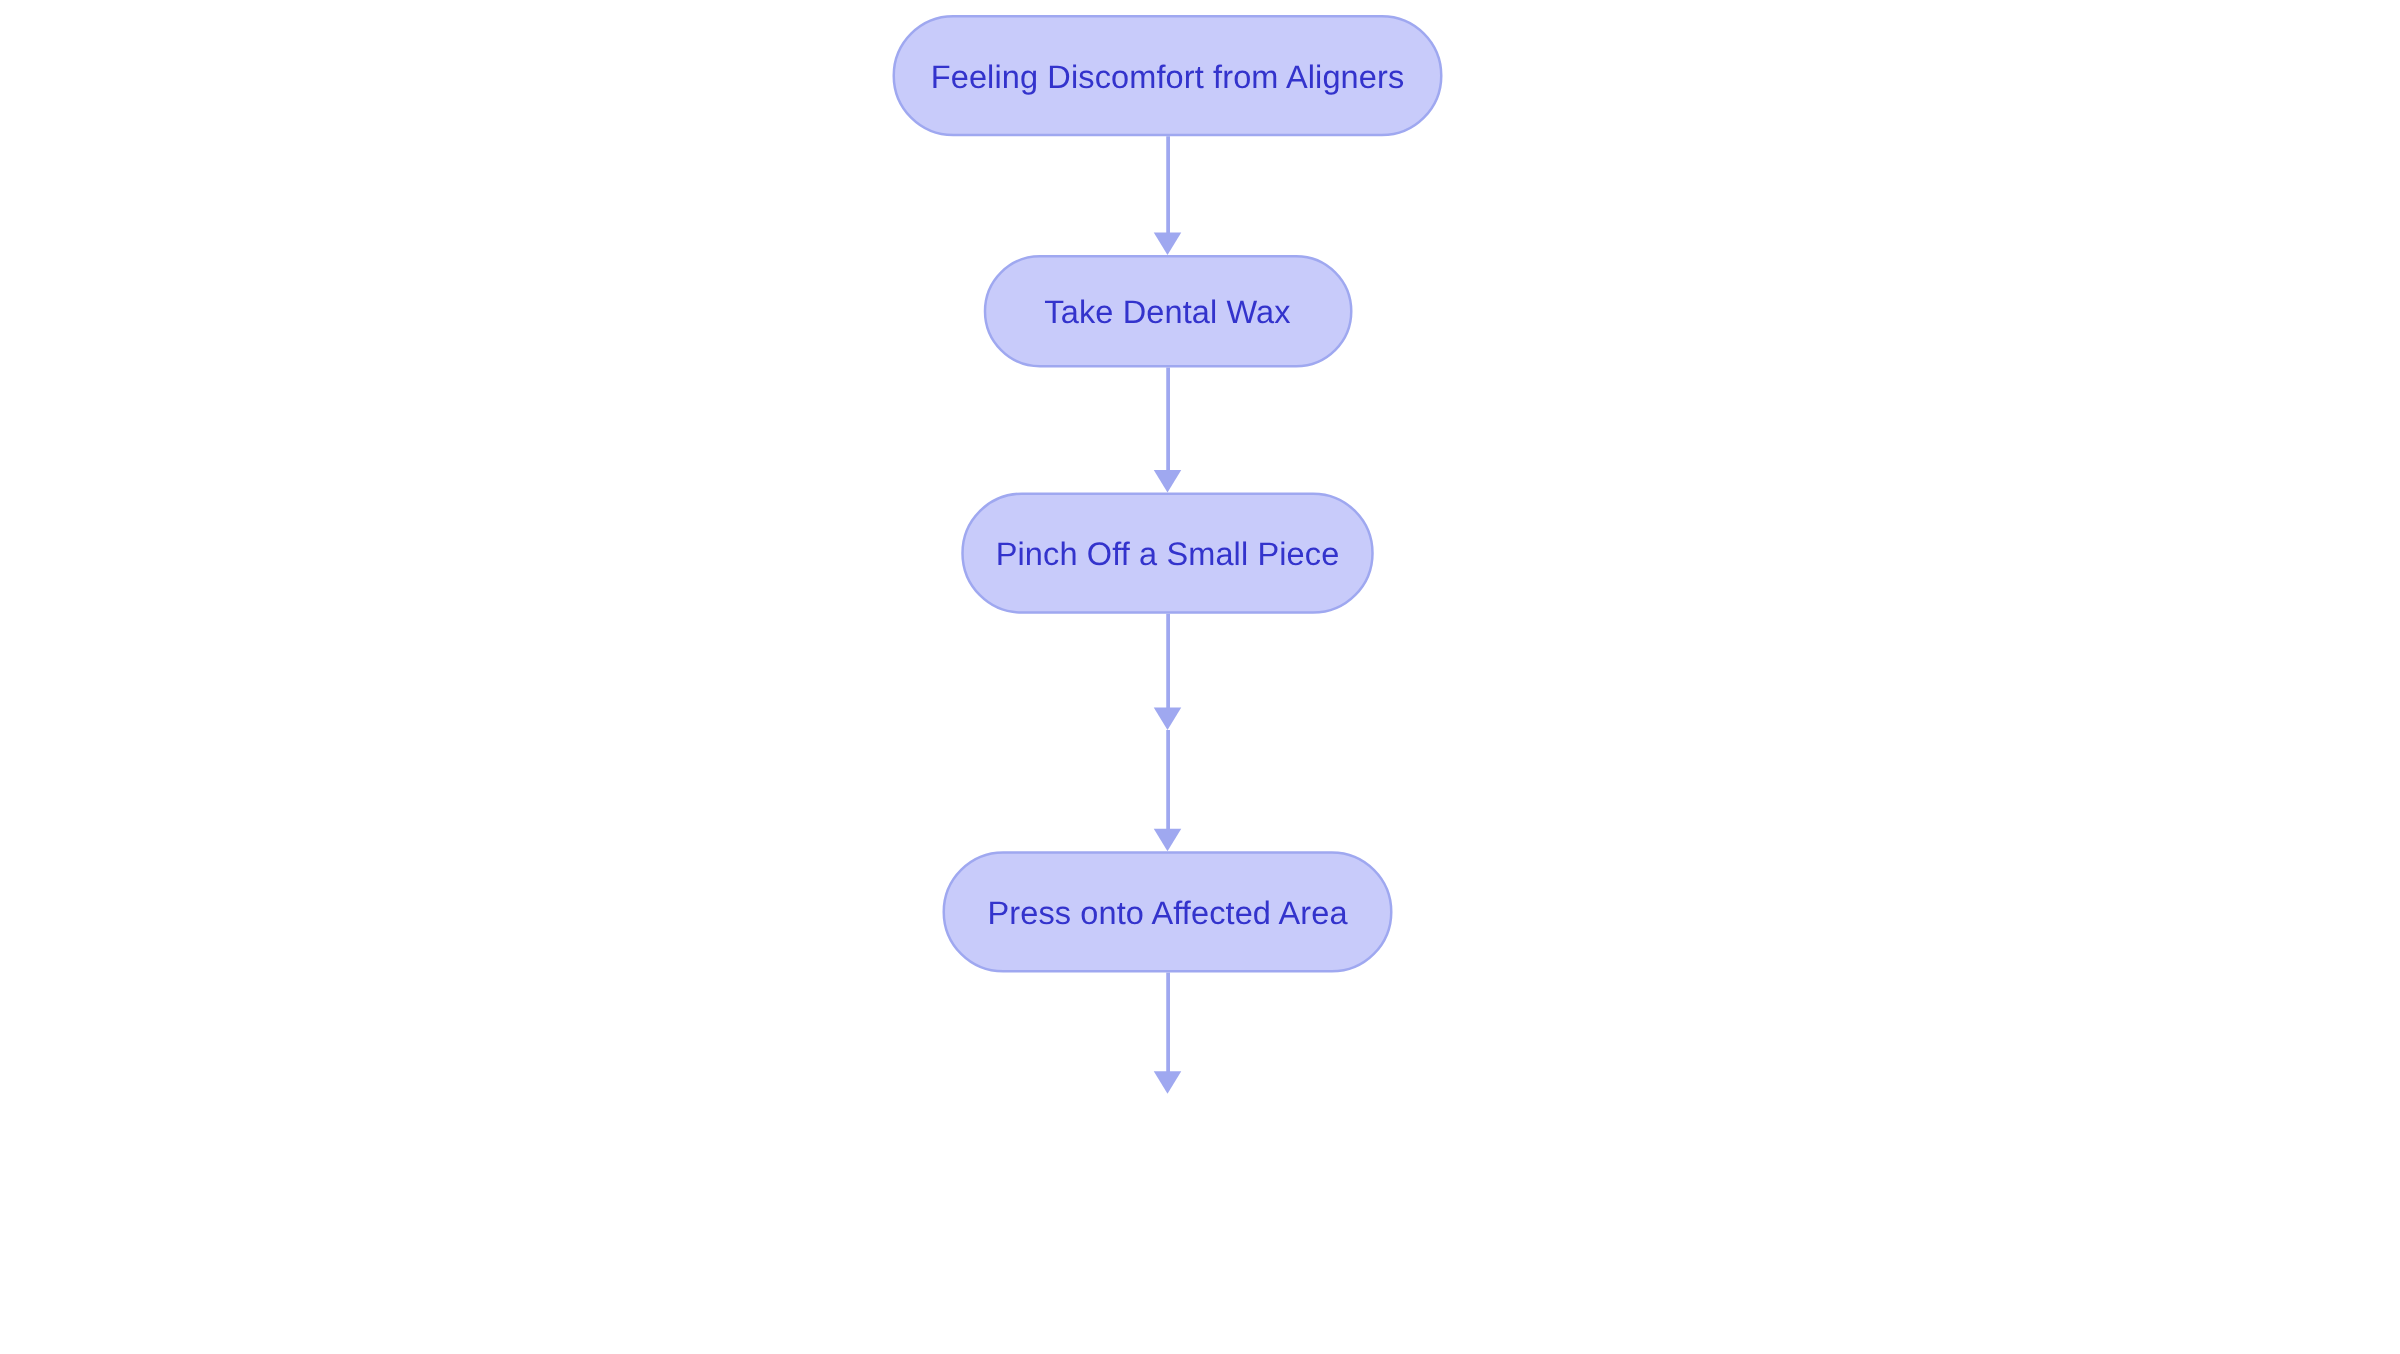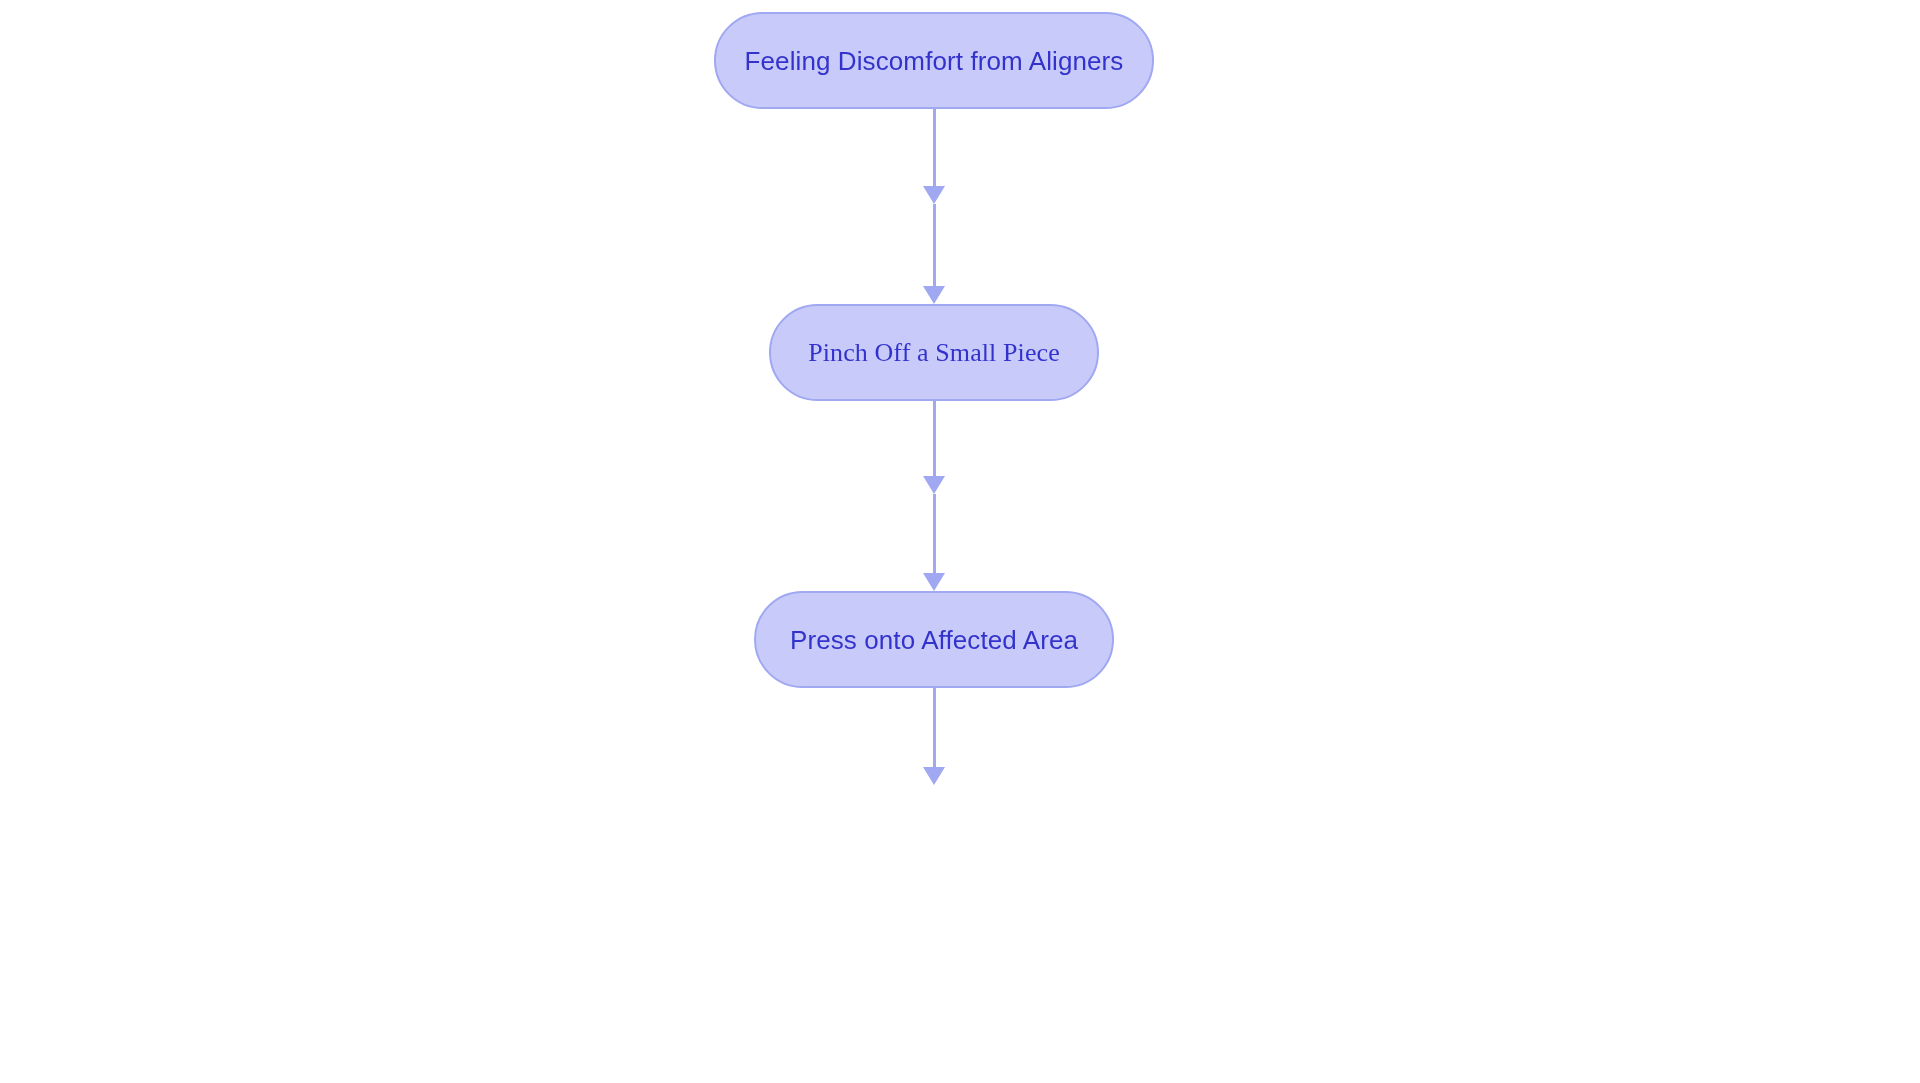--- a/index.html
+++ b/index.html
@@ -51,21 +51,21 @@
   }
 
   .node-label {
     display: block;
     line-height: 1;
   }
 
   
   .node-1 { width: 440px; height: 97px; }
   .node-2 { width: 295px; height: 90px; }
-  .node-3 { width: 330px; height: 97px; font-family: Liberation Serif, serif; }
+  .node-3 { width: 330px; height: 97px; }
   .node-4 { width: 230px; height: 90px; }
   .node-5 { width: 360px; height: 97px; }
   .node-6 { width: 325px; height: 103px; }
 
   .connector {
     position: relative;
     width: 24px;
     flex: 0 0 auto;
     display: flex;
     flex-direction: column;
@@ -102,20 +102,23 @@
 
     <div class="node node-1">
       <span class="node-label">Feeling Discomfort from Aligners</span>
     </div>
 
     <div class="connector connector-1">
       <div class="connector-line"></div>
       <div class="connector-arrowhead"></div>
     </div>
 
+    <div class="node node-2">
+      <span class="node-label">Take Dental Wax</span>
+    </div>
 
     <div class="connector connector-2">
       <div class="connector-line"></div>
       <div class="connector-arrowhead"></div>
     </div>
 
     <div class="node node-3">
       <span class="node-label">Pinch Off a Small Piece</span>
     </div>
 

